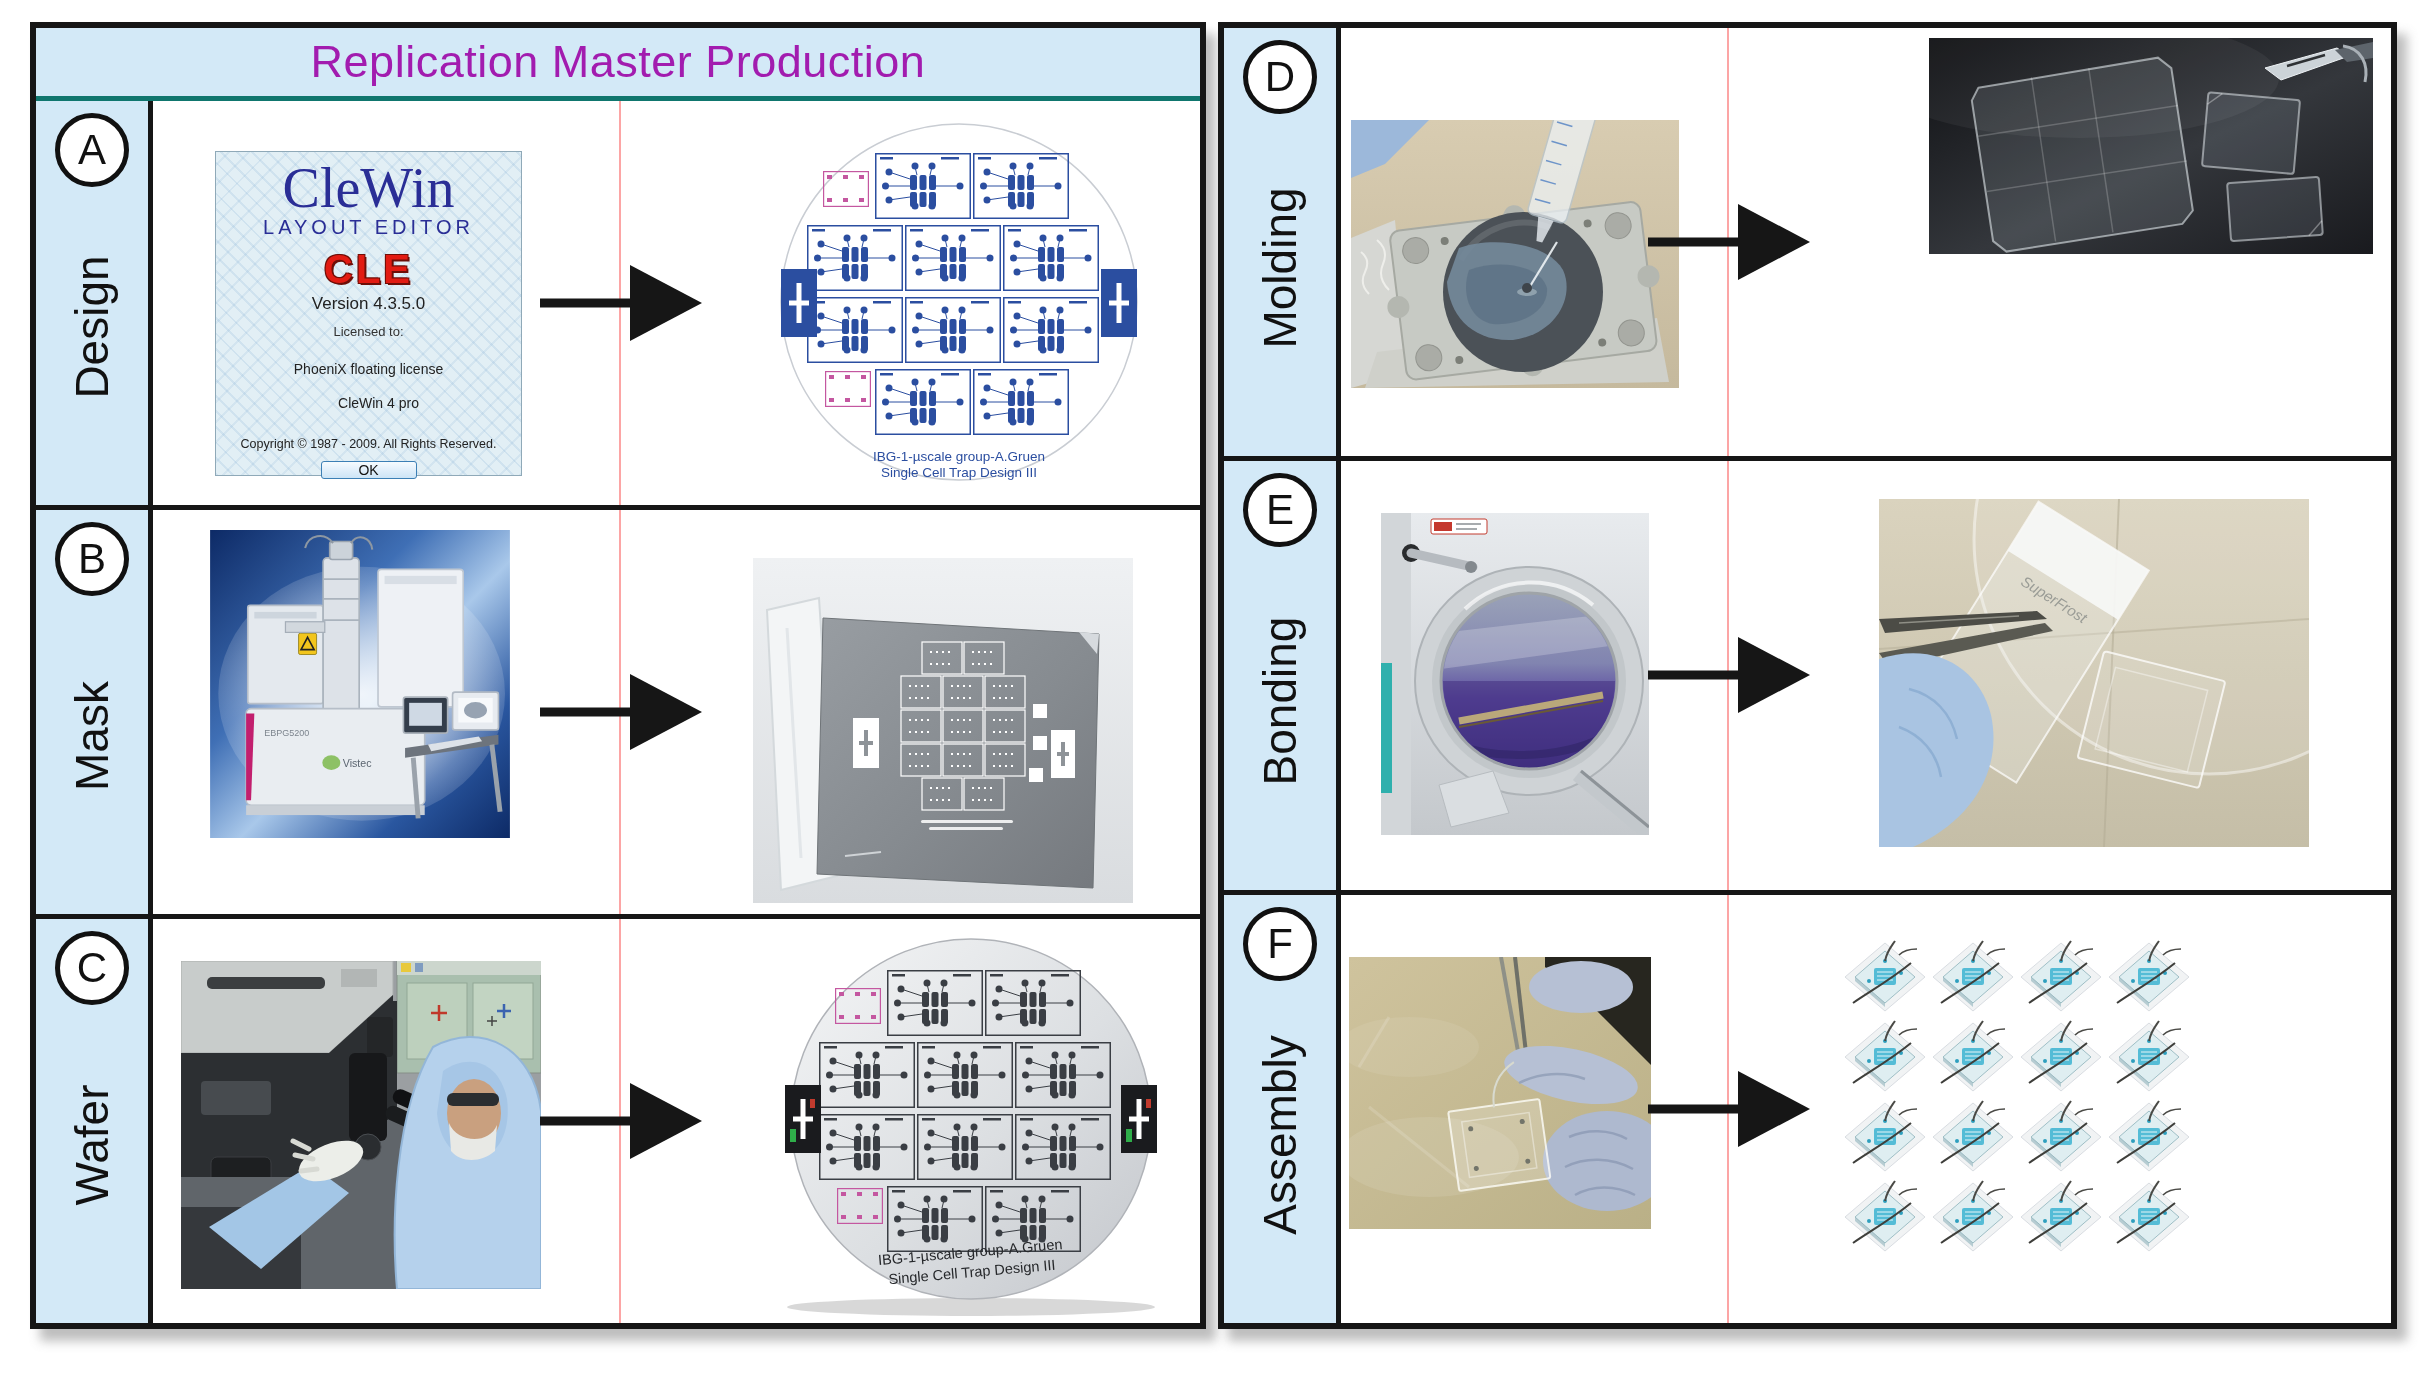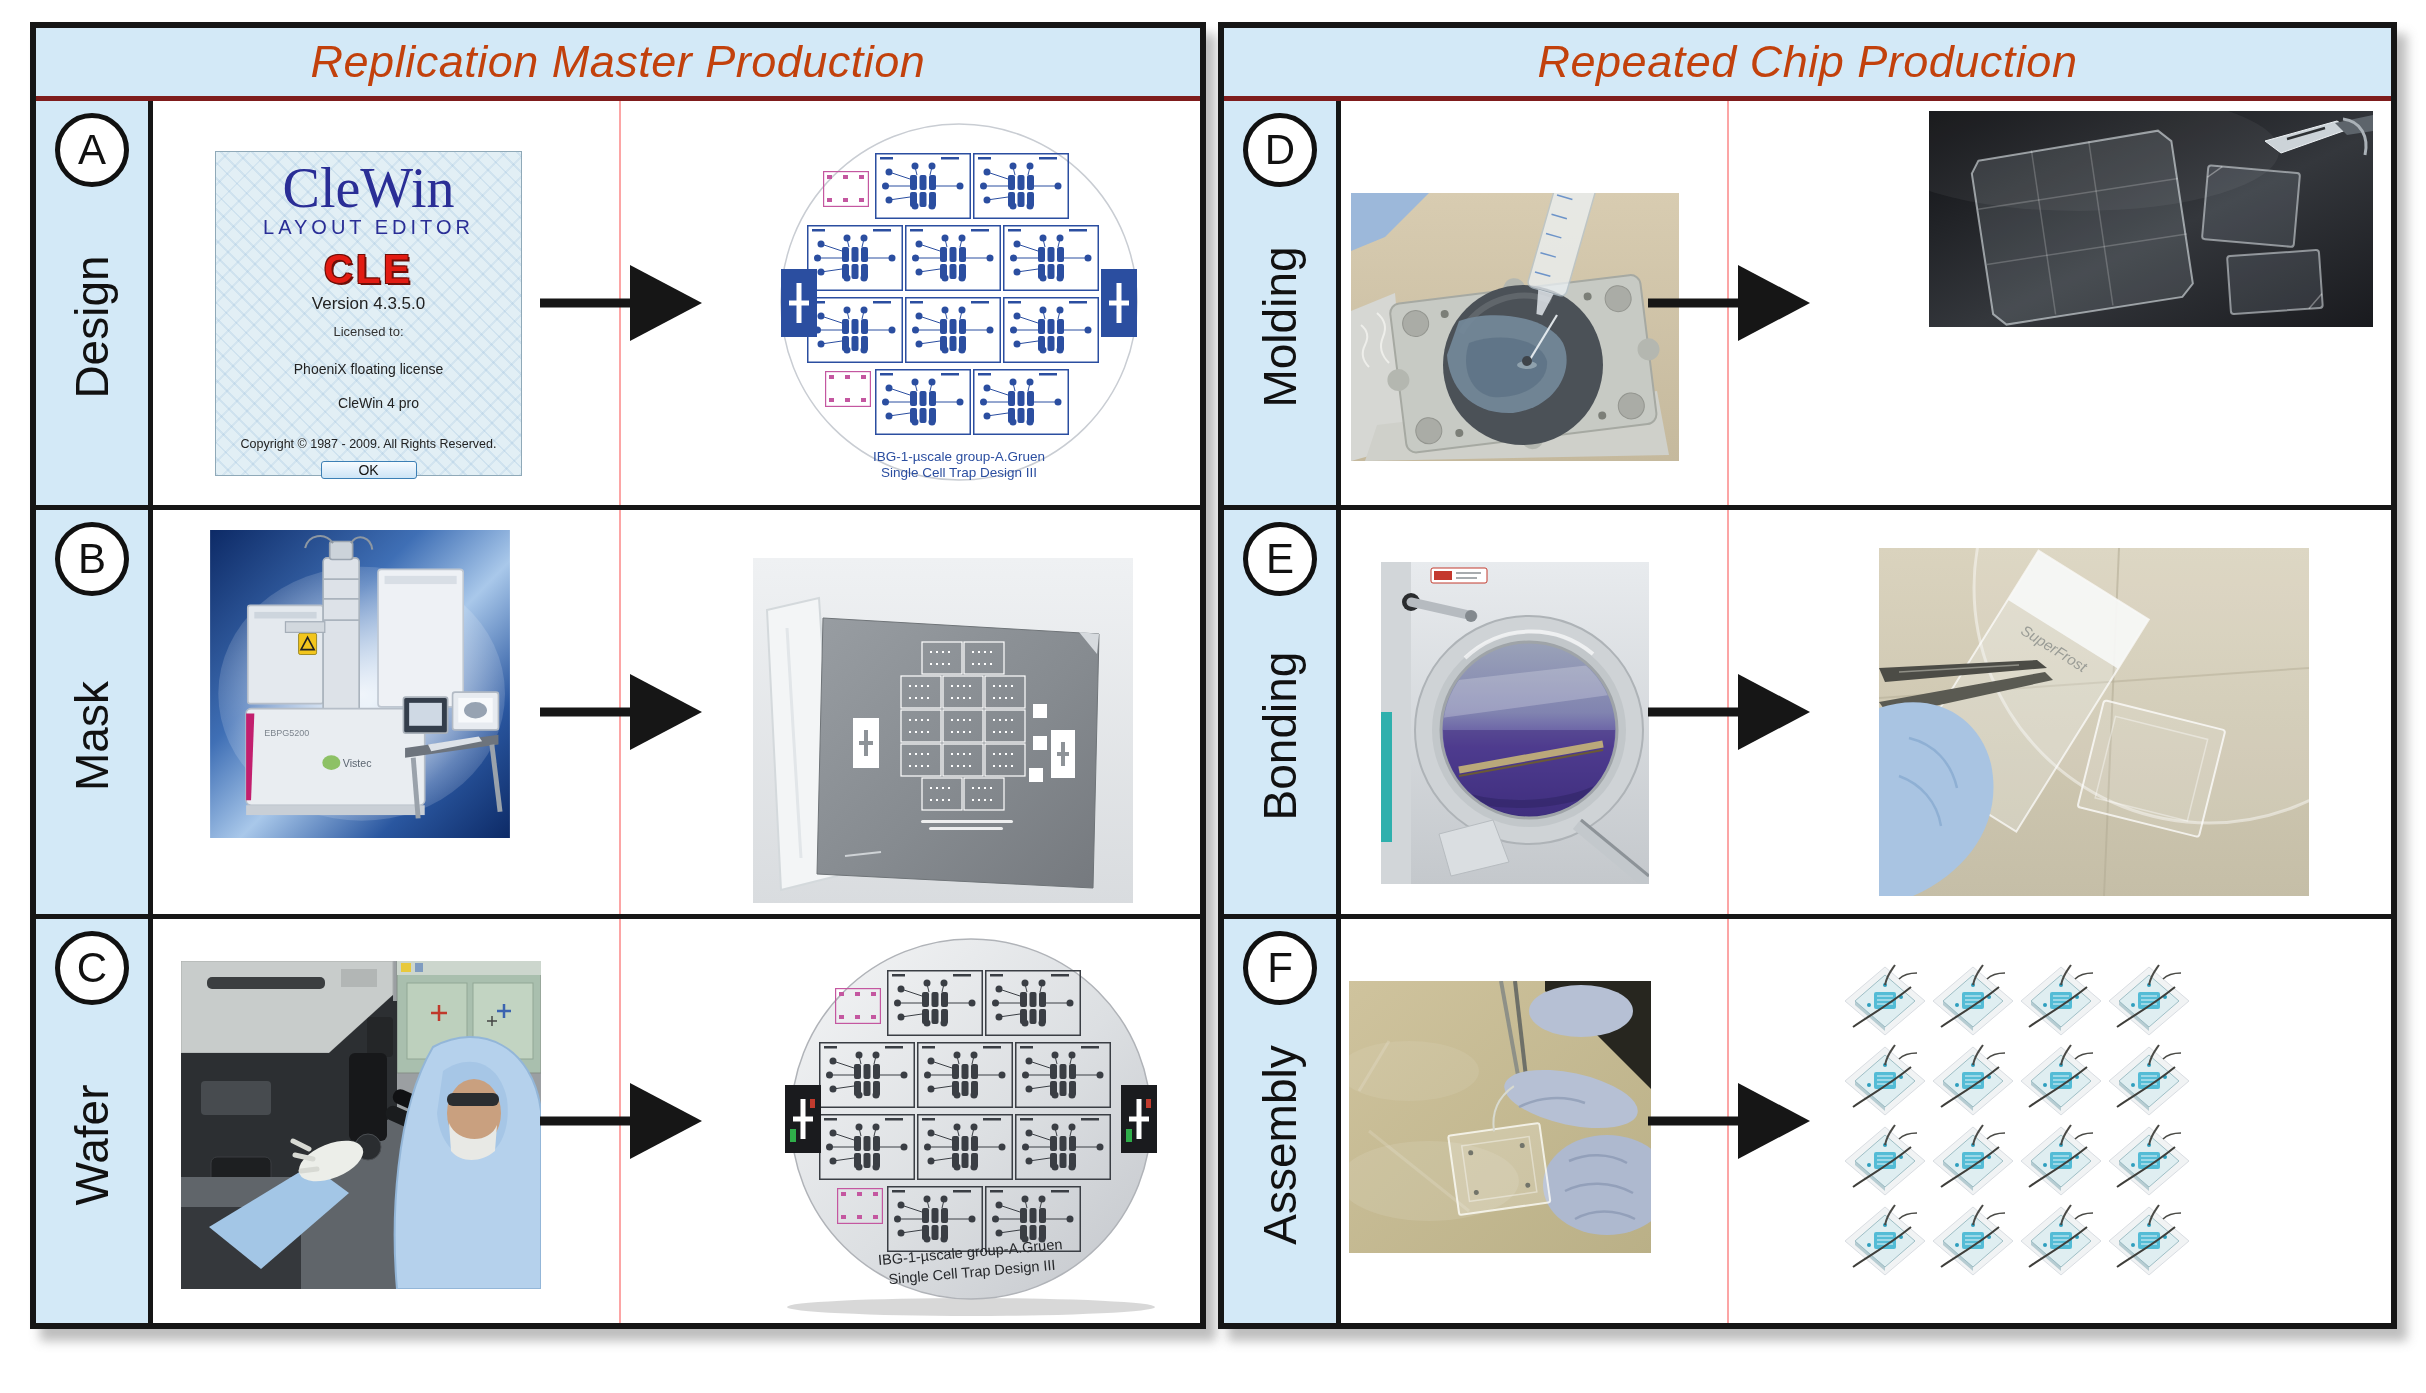--- a/index.html
+++ b/index.html
@@ -9,23 +9,23 @@
   }
   .panel {
     position:absolute; top:22px; height:1307px; box-sizing:border-box;
     border:6px solid #161616; background:#ffffff;
     box-shadow:10px 12px 10px rgba(110,110,110,0.45);
     display:flex; flex-direction:column;
   }
   .panel-left  { left:30px;   width:1176px; }
   .panel-right { left:1218px; width:1179px; }
   .panel-header {
-    flex:0 0 68px; background:#d3e9f7; border-bottom:5px solid #7f1d1d;
+    flex:0 0 68px; background:#d3e9f7; border-bottom:5px solid #0f766e;
     display:flex; align-items:center; justify-content:center;
-    font-size:45px; letter-spacing:0.5px; color:#c2410c;font-style:italic;
+    font-size:45px; letter-spacing:0.5px; color:#a21caf;
   }
   .prow { flex:1 1 0; min-height:0; display:flex; position:relative; background:#fff; }
   .prow + .prow { border-top:5px solid #161616; }
   .label-cell { flex:0 0 112px; background:#d3e9f7; border-right:5px solid #161616; position:relative; }
   .circle-badge {
     position:absolute; top:12px; left:50%; transform:translateX(-50%);
     width:64px; height:64px; border:5px solid #111; border-radius:50%; background:#ffffff;
     display:flex; align-items:center; justify-content:center; font-size:42px; color:#111;
   }
   .rot-label {
@@ -424,21 +424,20 @@
         </div>
       </div>
       <svg class="flow-arrow" viewBox="0 0 170 90">
         <line x1="4" y1="45" x2="98" y2="45" stroke="#161616" stroke-width="9"></line>
         <polygon points="94,7 94,83 166,45" fill="#161616"></polygon>
       </svg>
     </div>
   </section>
 
   <section class="panel panel-right">
-    <header class="panel-header">Repeated Chip Production</header>
 
     <div class="prow">
       <div class="label-cell">
         <div class="circle-badge">
             <span>D</span>
           </div>
         <div class="rot-label">Molding</div>
       </div>
       <div class="cell-a">
         <div class="ph" style="left:10px; top:92px; width:328px; height:268px;">

